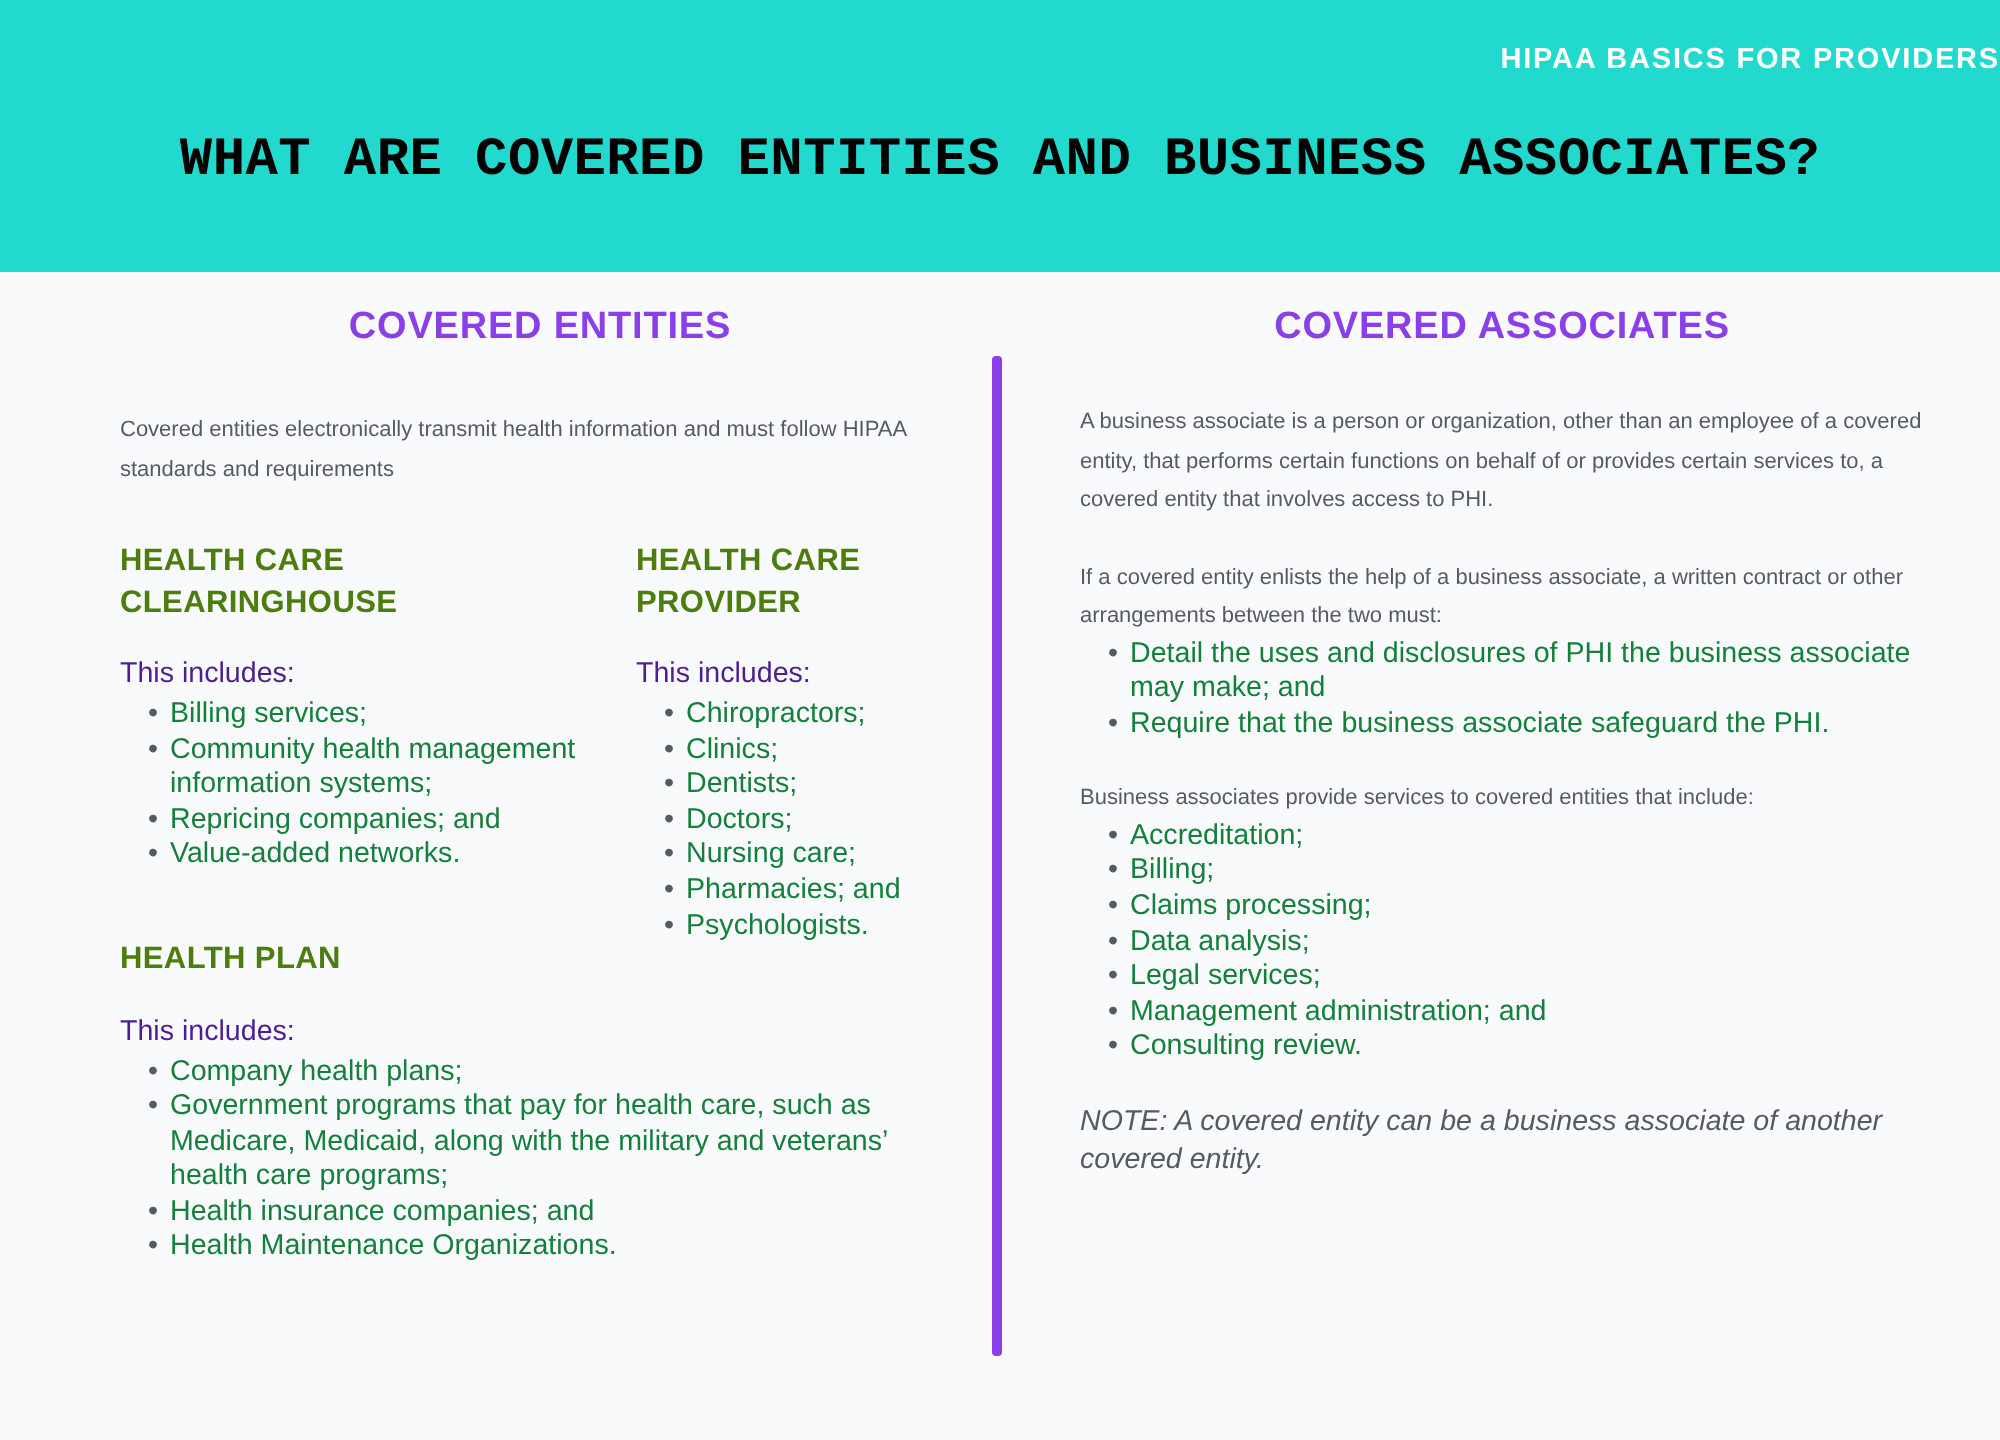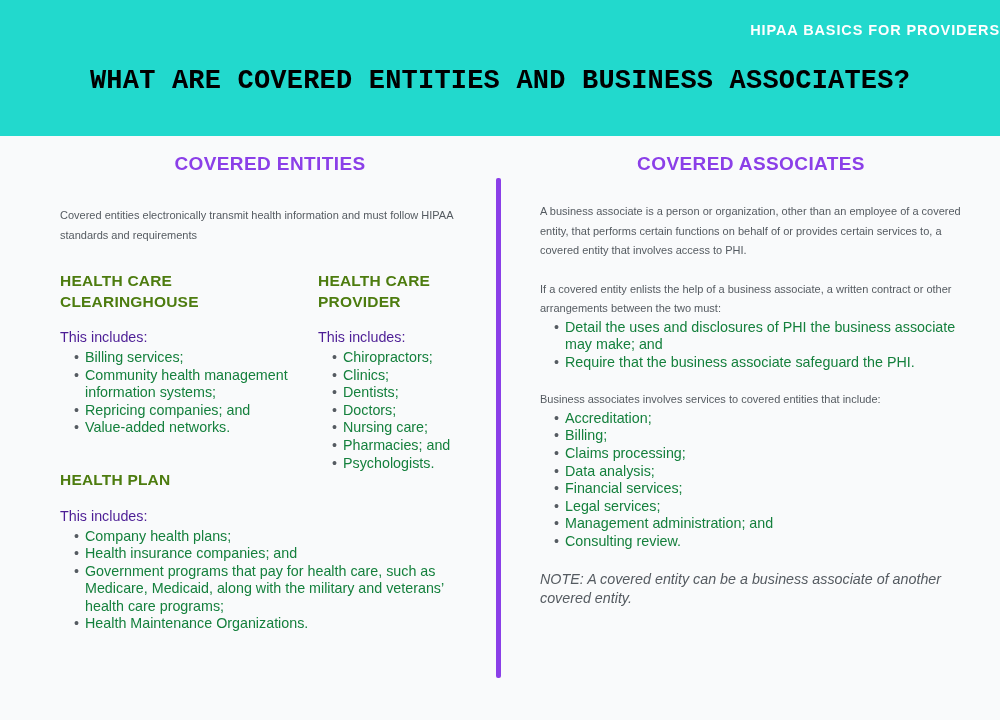--- a/index.html
+++ b/index.html
@@ -218,22 +218,22 @@
         </ul>
       </div>
 
     </div>
 
     <div class="health-plan-block">
       <div class="subhead">HEALTH PLAN</div>
       <p class="includes-label">This includes:</p>
       <ul class="body-list">
         <li>Company health plans;</li>
+        <li>Government programs that pay for health care, such as Medicare, Medicaid, along with the military and veterans’ health care programs;</li>
         <li>Health insurance companies; and</li>
-        <li>Government programs that pay for health care, such as Medicare, Medicaid, along with the military and veterans’ health care programs;</li>
         <li>Health Maintenance Organizations.</li>
       </ul>
     </div>
 
   </div>
 
   <div class="col-right">
 
     <div class="col-title">COVERED ASSOCIATES</div>
 
@@ -242,27 +242,26 @@
     <div class="rc-space-lg"></div>
 
     <p class="body">If a covered entity enlists the help of a business associate, a written contract or other arrangements between the two must:</p>
     <ul class="body-list">
       <li>Detail the uses and disclosures of PHI the business associate may make; and</li>
       <li>Require that the business associate safeguard the PHI.</li>
     </ul>
 
     <div class="rc-space-lg"></div>
 
-    <p class="body">Business associates involves services to covered entities that include:</p>
+    <p class="body">Business associates provide services to covered entities that include:</p>
     <ul class="body-list">
       <li>Accreditation;</li>
       <li>Billing;</li>
       <li>Claims processing;</li>
       <li>Data analysis;</li>
-      <li>Financial services;</li>
       <li>Legal services;</li>
       <li>Management administration; and</li>
       <li>Consulting review.</li>
     </ul>
 
     <div class="rc-space-lg"></div>
 
     <p class="note">NOTE: A covered entity can be a business associate of another covered entity.</p>
 
   </div>

